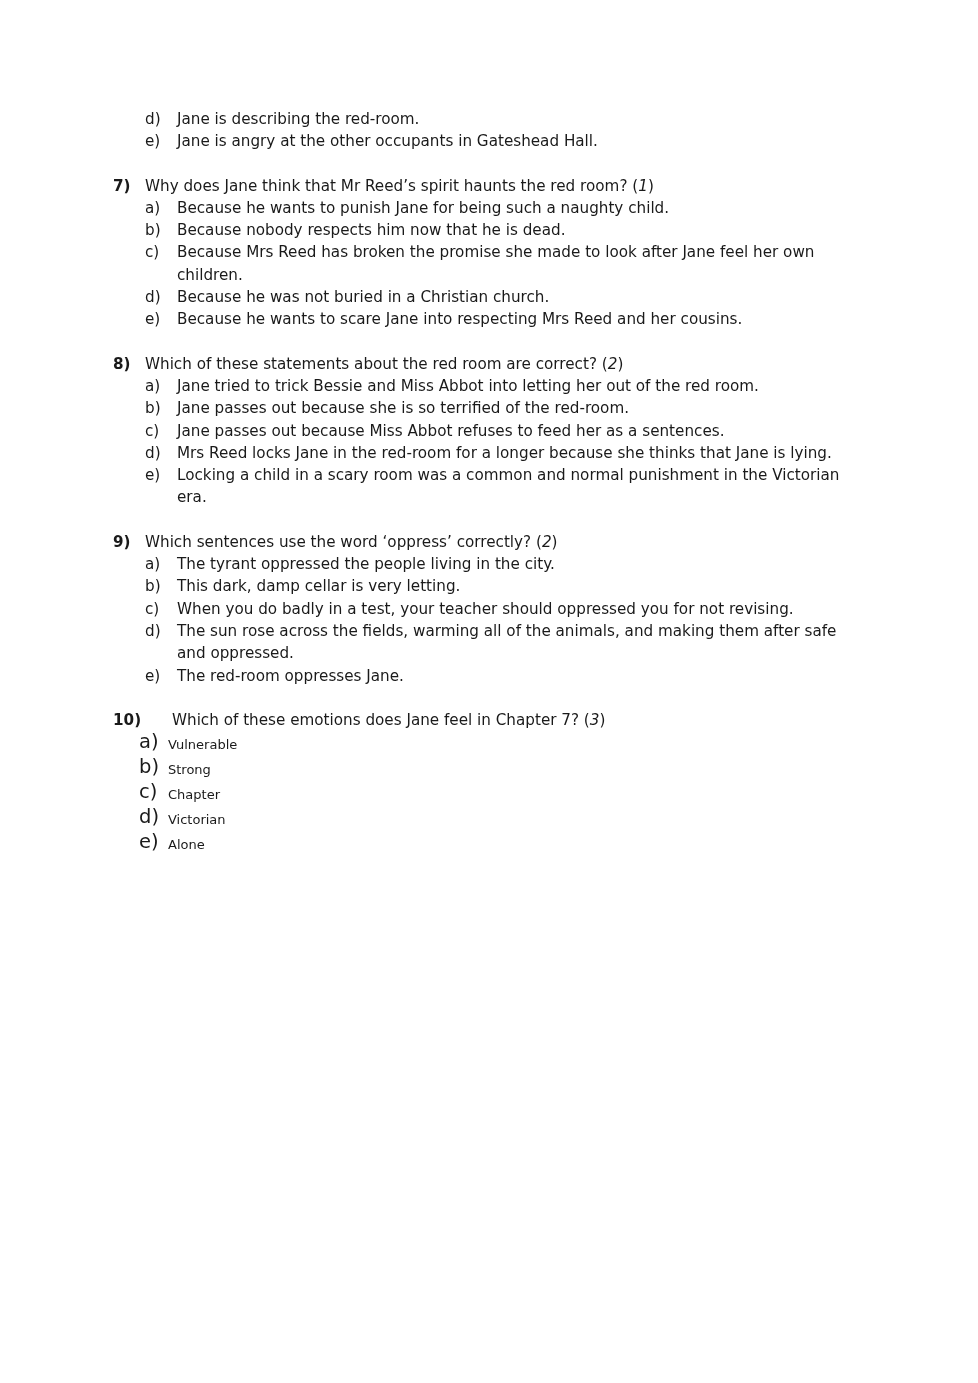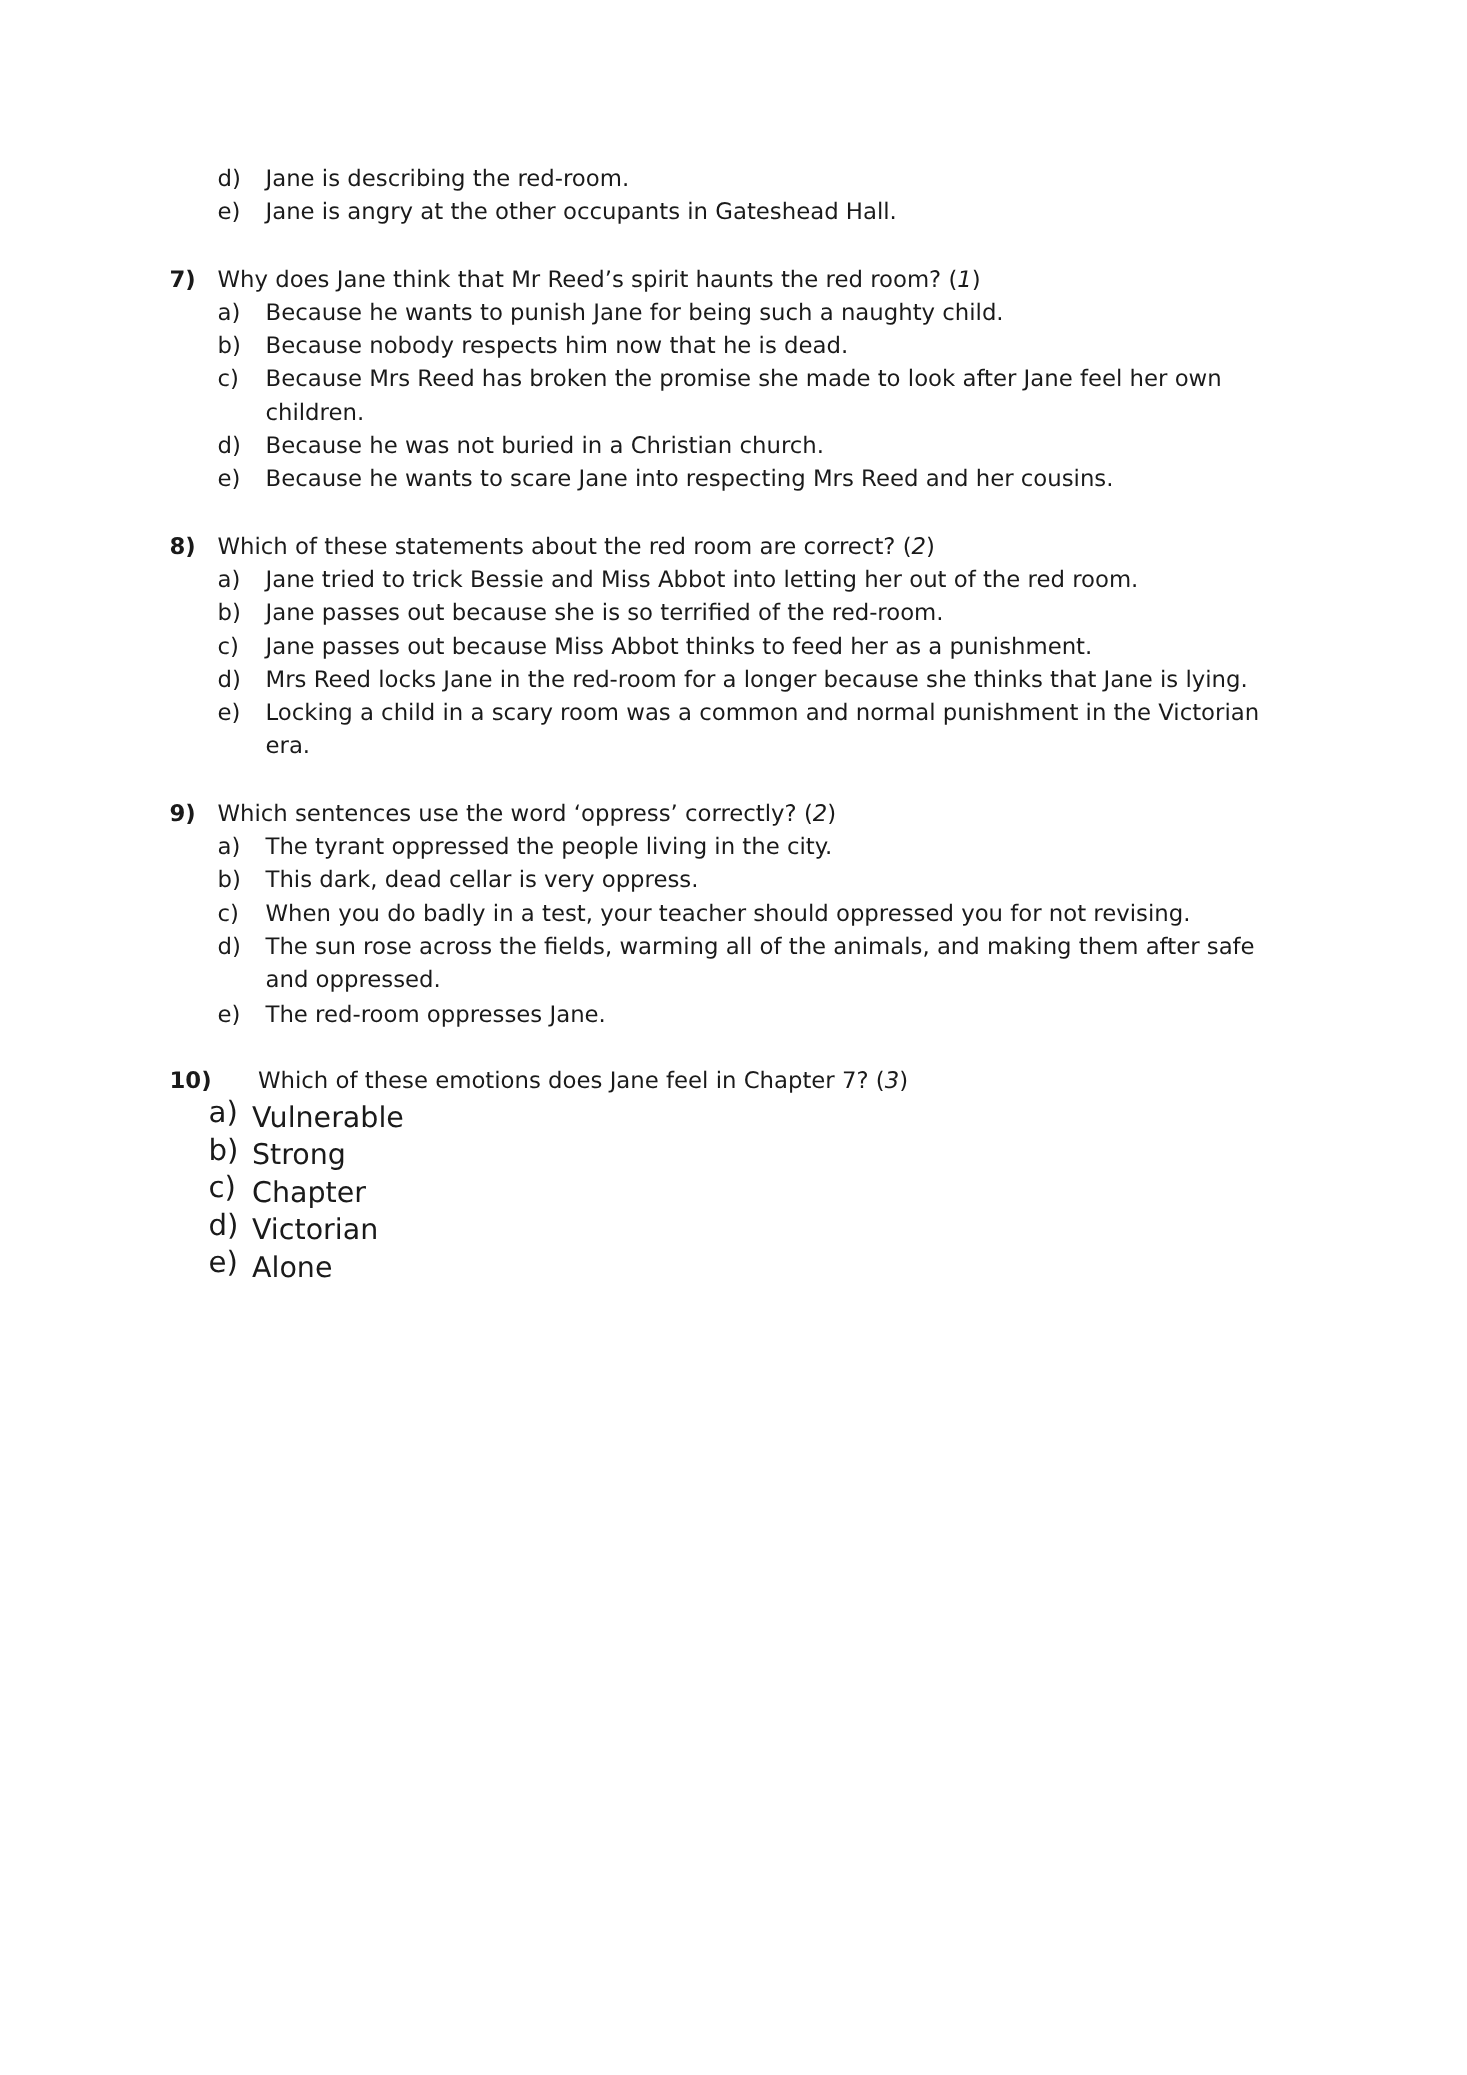--- a/index.html
+++ b/index.html
@@ -73,21 +73,21 @@
   .opt-big {
     padding-left: 26px;
     line-height: 26.5px;
   }
   .opt-big .opt-mark {
     font-size: 19.5px;
     line-height: 22px;
     width: 29px;
   }
   .opt-big .opt-text {
-    font-size: 19px;
+    font-size: 13px;
     line-height: 22px;
     padding-top: 3px;
   }
 
   .orphan-group { margin-bottom: 22px; }
 </style>
 </head>
 <body>
 
 <div class="page">
@@ -139,21 +139,21 @@
       <div class="opt">
         <span class="opt-mark">a)</span>
         <span class="opt-text">Jane tried to trick Bessie and Miss Abbot into letting her out of the red room.</span>
       </div>
       <div class="opt">
         <span class="opt-mark">b)</span>
         <span class="opt-text">Jane passes out because she is so terrified of the red-room.</span>
       </div>
       <div class="opt">
         <span class="opt-mark">c)</span>
-        <span class="opt-text">Jane passes out because Miss Abbot thinks to feed her as a punishment.</span>
+        <span class="opt-text">Jane passes out because Miss Abbot refuses to feed her as a sentences.</span>
       </div>
       <div class="opt">
         <span class="opt-mark">d)</span>
         <span class="opt-text">Mrs Reed locks Jane in the red-room for a longer because she thinks that Jane is lying.</span>
       </div>
       <div class="opt">
         <span class="opt-mark">e)</span>
         <span class="opt-text">Locking a child in a scary room was a common and normal punishment in the Victorian era.</span>
       </div>
     </div>
@@ -162,21 +162,21 @@
       <div class="stem">
         <span class="stem-num">9)</span>
         <span class="stem-text"><span>Which sentences use the word ‘oppress’ correctly? (</span><span class="marks">2</span><span>)</span></span>
       </div>
       <div class="opt">
         <span class="opt-mark">a)</span>
         <span class="opt-text">The tyrant oppressed the people living in the city.</span>
       </div>
       <div class="opt">
         <span class="opt-mark">b)</span>
-        <span class="opt-text">This dark, dead cellar is very oppress.</span>
+        <span class="opt-text">This dark, damp cellar is very letting.</span>
       </div>
       <div class="opt">
         <span class="opt-mark">c)</span>
         <span class="opt-text">When you do badly in a test, your teacher should oppressed you for not revising.</span>
       </div>
       <div class="opt">
         <span class="opt-mark">d)</span>
         <span class="opt-text">The sun rose across the fields, warming all of the animals, and making them after safe and oppressed.</span>
       </div>
       <div class="opt">

